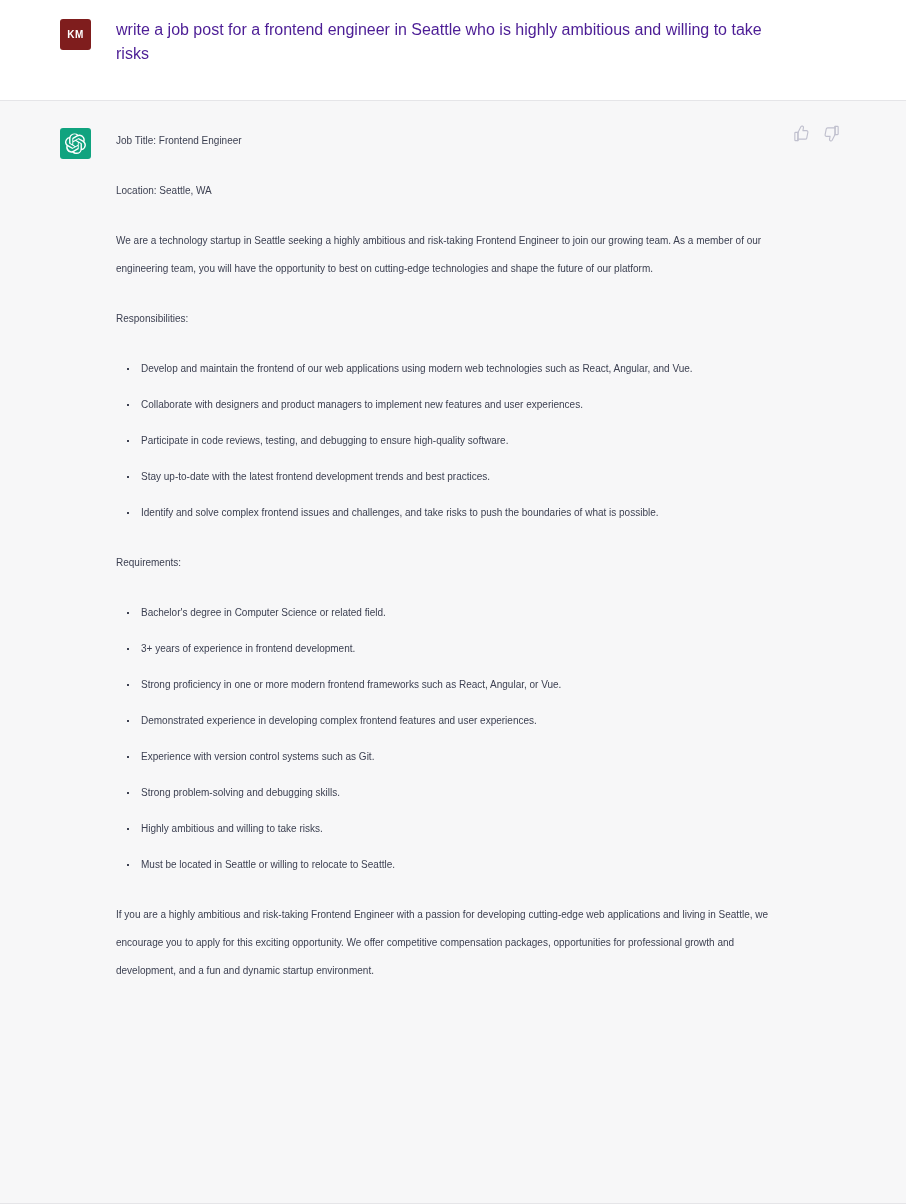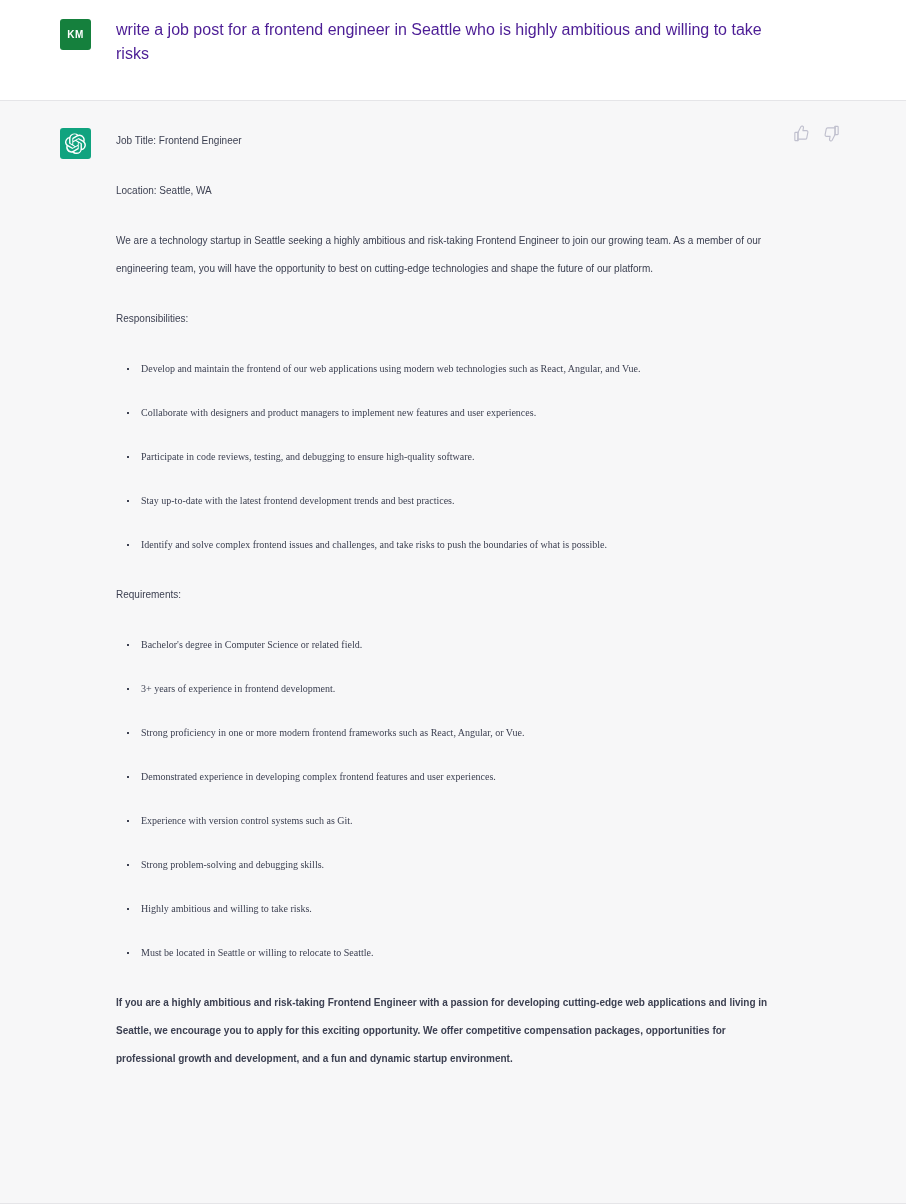--- a/index.html
+++ b/index.html
@@ -53,21 +53,21 @@
     width: 31px;
     height: 31px;
     flex: 0 0 31px;
     border-radius: 3px;
     display: flex;
     align-items: center;
     justify-content: center;
     margin-top: 1px;
   }
   .avatar.user-avatar {
-    background: #15803d;
+    background: #7f1d1d;
     color: #ffffff;
     font-size: 10px;
     font-weight: 600;
     letter-spacing: 0.4px;
   }
   .avatar.assistant-avatar {
     background: #10a37f;
   }
   .avatar.assistant-avatar svg {
     width: 21px;
@@ -93,33 +93,31 @@
     font-size: 10px;
     line-height: 28px;
     color: #3d4152;
   }
 
   .assistant-text p {
     margin: 0 0 22px 0;
   }
   .assistant-text p:last-child {
     margin-bottom: 0;
-    font-weight: bold;
   }
 
   .assistant-text ul {
     list-style: none;
     margin: 0 0 22px 0;
     padding: 0;
   }
   .assistant-text ul li {
     position: relative;
     padding-left: 25px;
-    margin: 16px 0 0 0;
-    font-family: Liberation Serif, serif;
+    margin: 8px 0 0 0;
   }
   .assistant-text ul li::before {
     content: "";
     position: absolute;
     left: 11px;
     top: 13px;
     width: 2px;
     height: 2px;
     background: #3d4152;
   }

